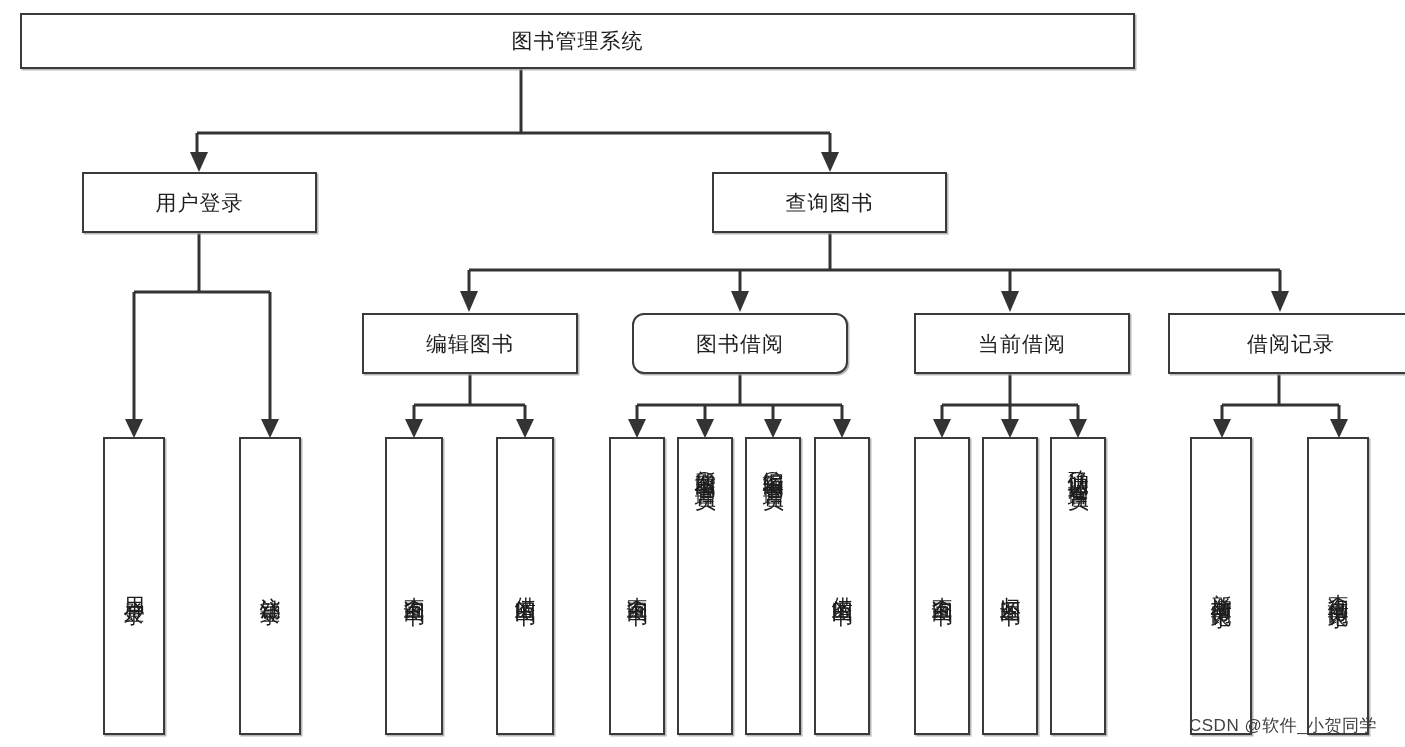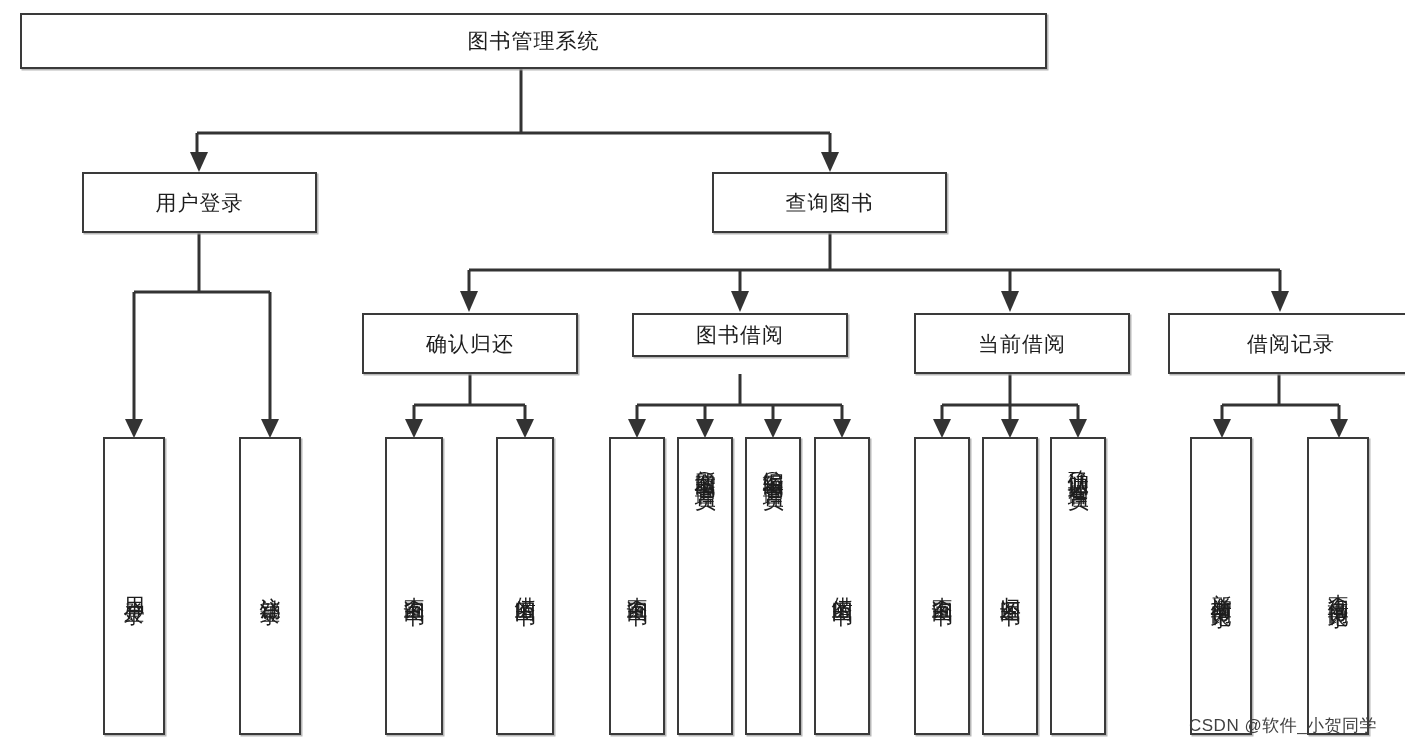--- a/index.html
+++ b/index.html
@@ -151,35 +151,35 @@
 
       <polygon points="933,419 951,419 942,438"></polygon>
       <polygon points="1001,419 1019,419 1010,438"></polygon>
       <polygon points="1069,419 1087,419 1078,438"></polygon>
 
       <polygon points="1213,419 1231,419 1222,438"></polygon>
       <polygon points="1330,419 1348,419 1339,438"></polygon>
     </g>
   </svg>
 
-  <div class="node horiz" style="left:20px; top:13px; width:1027px; height:56px;justify-content:center;">
+  <div class="node horiz" style="left:20px; top:13px; width:1115px; height:56px;justify-content:center;">
     <span>图书管理系统</span>
   </div>
 
   <div class="node horiz" style="left:82px; top:172px; width:235px; height:61px;">
     <span>用户登录</span>
   </div>
   <div class="node horiz" style="left:712px; top:172px; width:235px; height:61px;">
     <span>查询图书</span>
   </div>
 
   <div class="node horiz" style="left:362px; top:313px; width:216px; height:61px;">
-    <span>确认归还</span>
-  </div>
-  <div class="node horiz" style="left:632px; top:313px; width:216px; height:44px;">
+    <span>编辑图书</span>
+  </div>
+  <div class="node horiz" style="left:632px; top:313px; width:216px; height:61px;border-radius:12px;">
     <span>图书借阅</span>
   </div>
   <div class="node horiz" style="left:902px; top:313px; width:216px; height:61px;margin-left:12px;">
     <span>当前借阅</span>
   </div>
   <div class="node horiz" style="left:1168px; top:313px; width:246px; height:61px;">
     <span>借阅记录</span>
   </div>
 
   <div class="node vert centered" style="left:103px; top:437px; width:62px; height:298px;">

